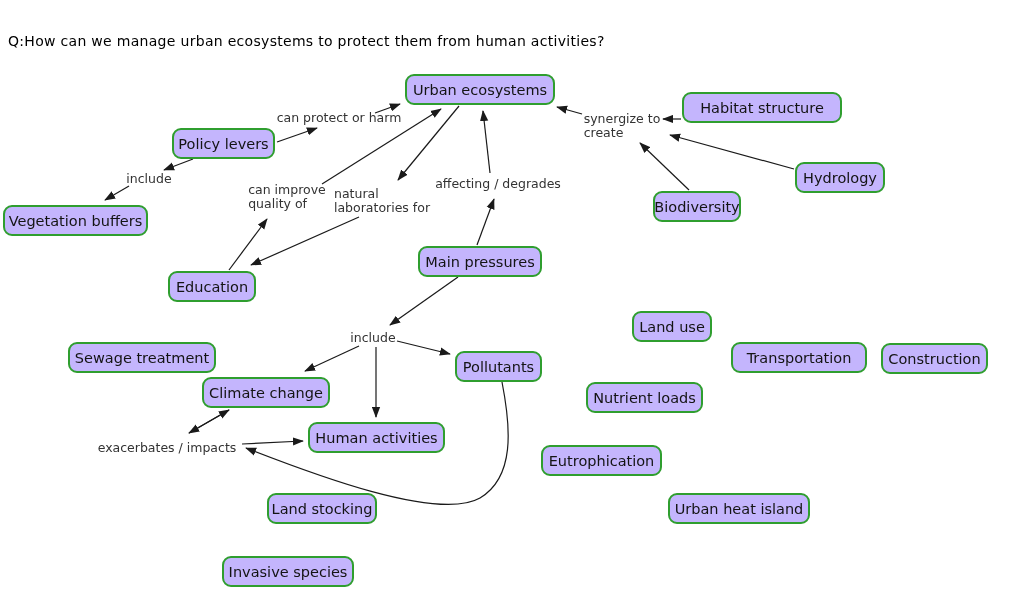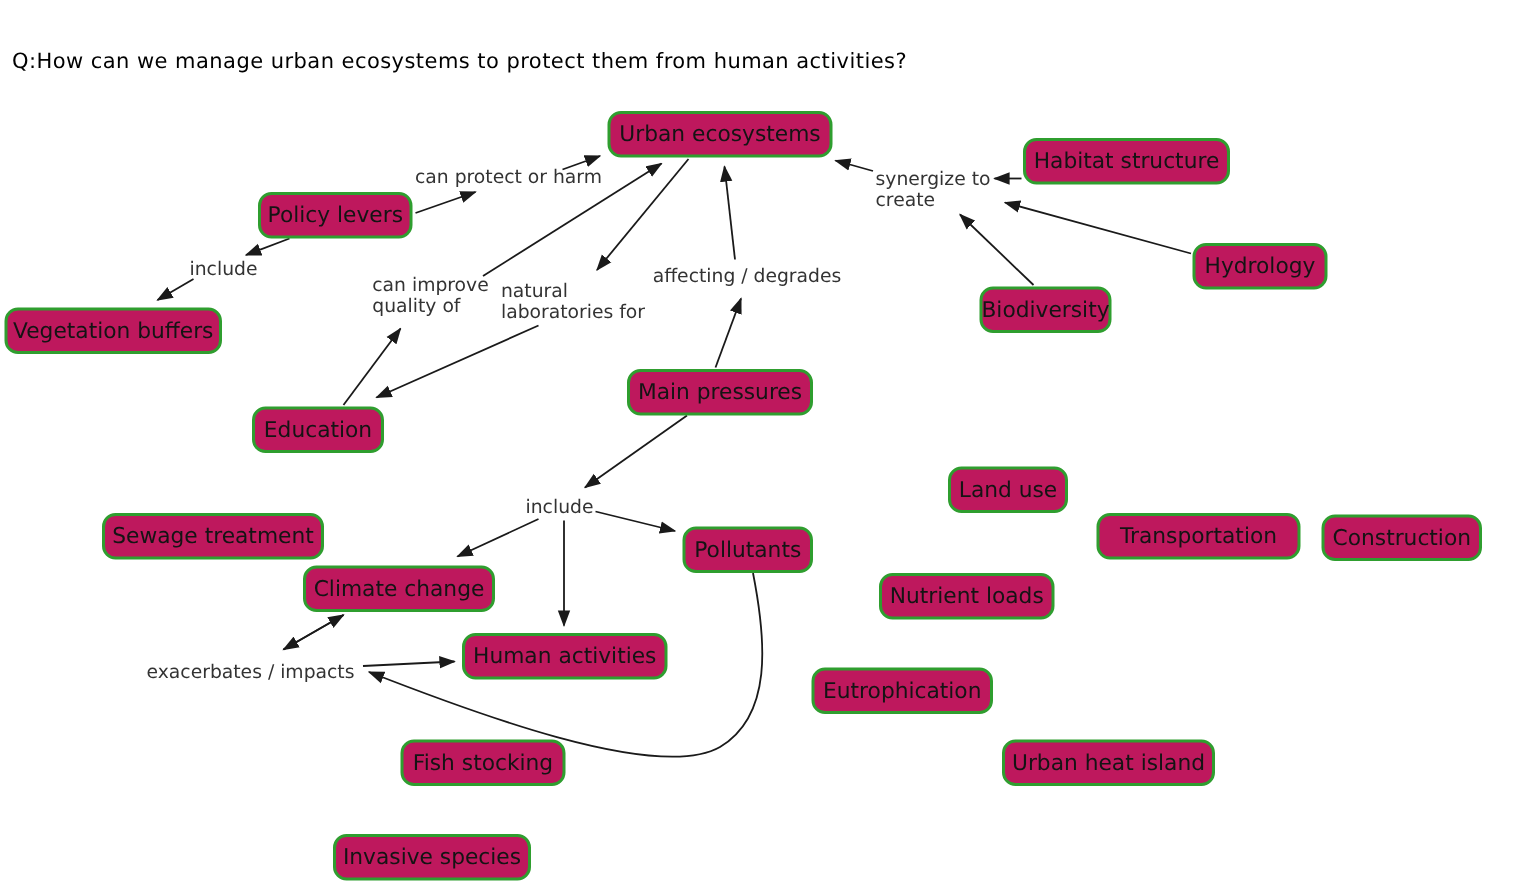--- a/index.html
+++ b/index.html
@@ -12,21 +12,21 @@
   }
   #title{
     position:absolute;left:8px;top:33px;
     font-size:14px;letter-spacing:0.3px;color:#000;
     white-space:nowrap;
   }
   #wires{position:absolute;left:0;top:0;z-index:1;}
   .node{
     position:absolute;z-index:2;
     box-sizing:border-box;height:31px;
-    background:#be185d;border:2px solid #2f9e2f;border-radius:9px;
+    background:#c4b5fd;border:2px solid #2f9e2f;border-radius:9px;
     display:flex;align-items:center;justify-content:center;
     font-size:14.5px;color:#141414;white-space:nowrap;
     padding:0 6px;
   }
   .lp{
     position:absolute;z-index:2;
     transform:translate(-50%,-50%);
     font-size:12.5px;color:#333;line-height:1.12;
     text-align:left;white-space:nowrap;
   }
@@ -77,21 +77,21 @@
 
       <line x1="242" y1="444" x2="303" y2="441" marker-end="url(#ah)"></line>
 
       <path d="M 502 382 C 511 428, 515 477, 480 498 C 438 522, 310 473, 246 448" marker-end="url(#ah)"></path>
     </g>
   </svg>
 
   <div class="node" style="left:405px;top:74px;width:150px">
       <span>Urban ecosystems</span>
     </div>
-  <div class="node" style="left:682px;top:92px;width:138px">
+  <div class="node" style="left:682px;top:92px;width:160px">
       <span>Habitat structure</span>
     </div>
   <div class="node" style="left:172px;top:128px;width:103px">
       <span>Policy levers</span>
     </div>
   <div class="node" style="left:795px;top:162px;width:90px">
       <span>Hydrology</span>
     </div>
   <div class="node" style="left:3px;top:205px;width:145px">
       <span>Vegetation buffers</span>
@@ -126,21 +126,21 @@
   <div class="node" style="left:586px;top:382px;width:117px">
       <span>Nutrient loads</span>
     </div>
   <div class="node" style="left:308px;top:422px;width:137px">
       <span>Human activities</span>
     </div>
   <div class="node" style="left:541px;top:445px;width:121px">
       <span>Eutrophication</span>
     </div>
   <div class="node" style="left:267px;top:493px;width:110px">
-      <span>Fish stocking</span>
+      <span>Land stocking</span>
     </div>
   <div class="node" style="left:668px;top:493px;width:142px">
       <span>Urban heat island</span>
     </div>
   <div class="node" style="left:222px;top:556px;width:132px">
       <span>Invasive species</span>
     </div>
 
   <div class="lp" style="left:339px;top:118px">
       <span>can protect or harm</span>

